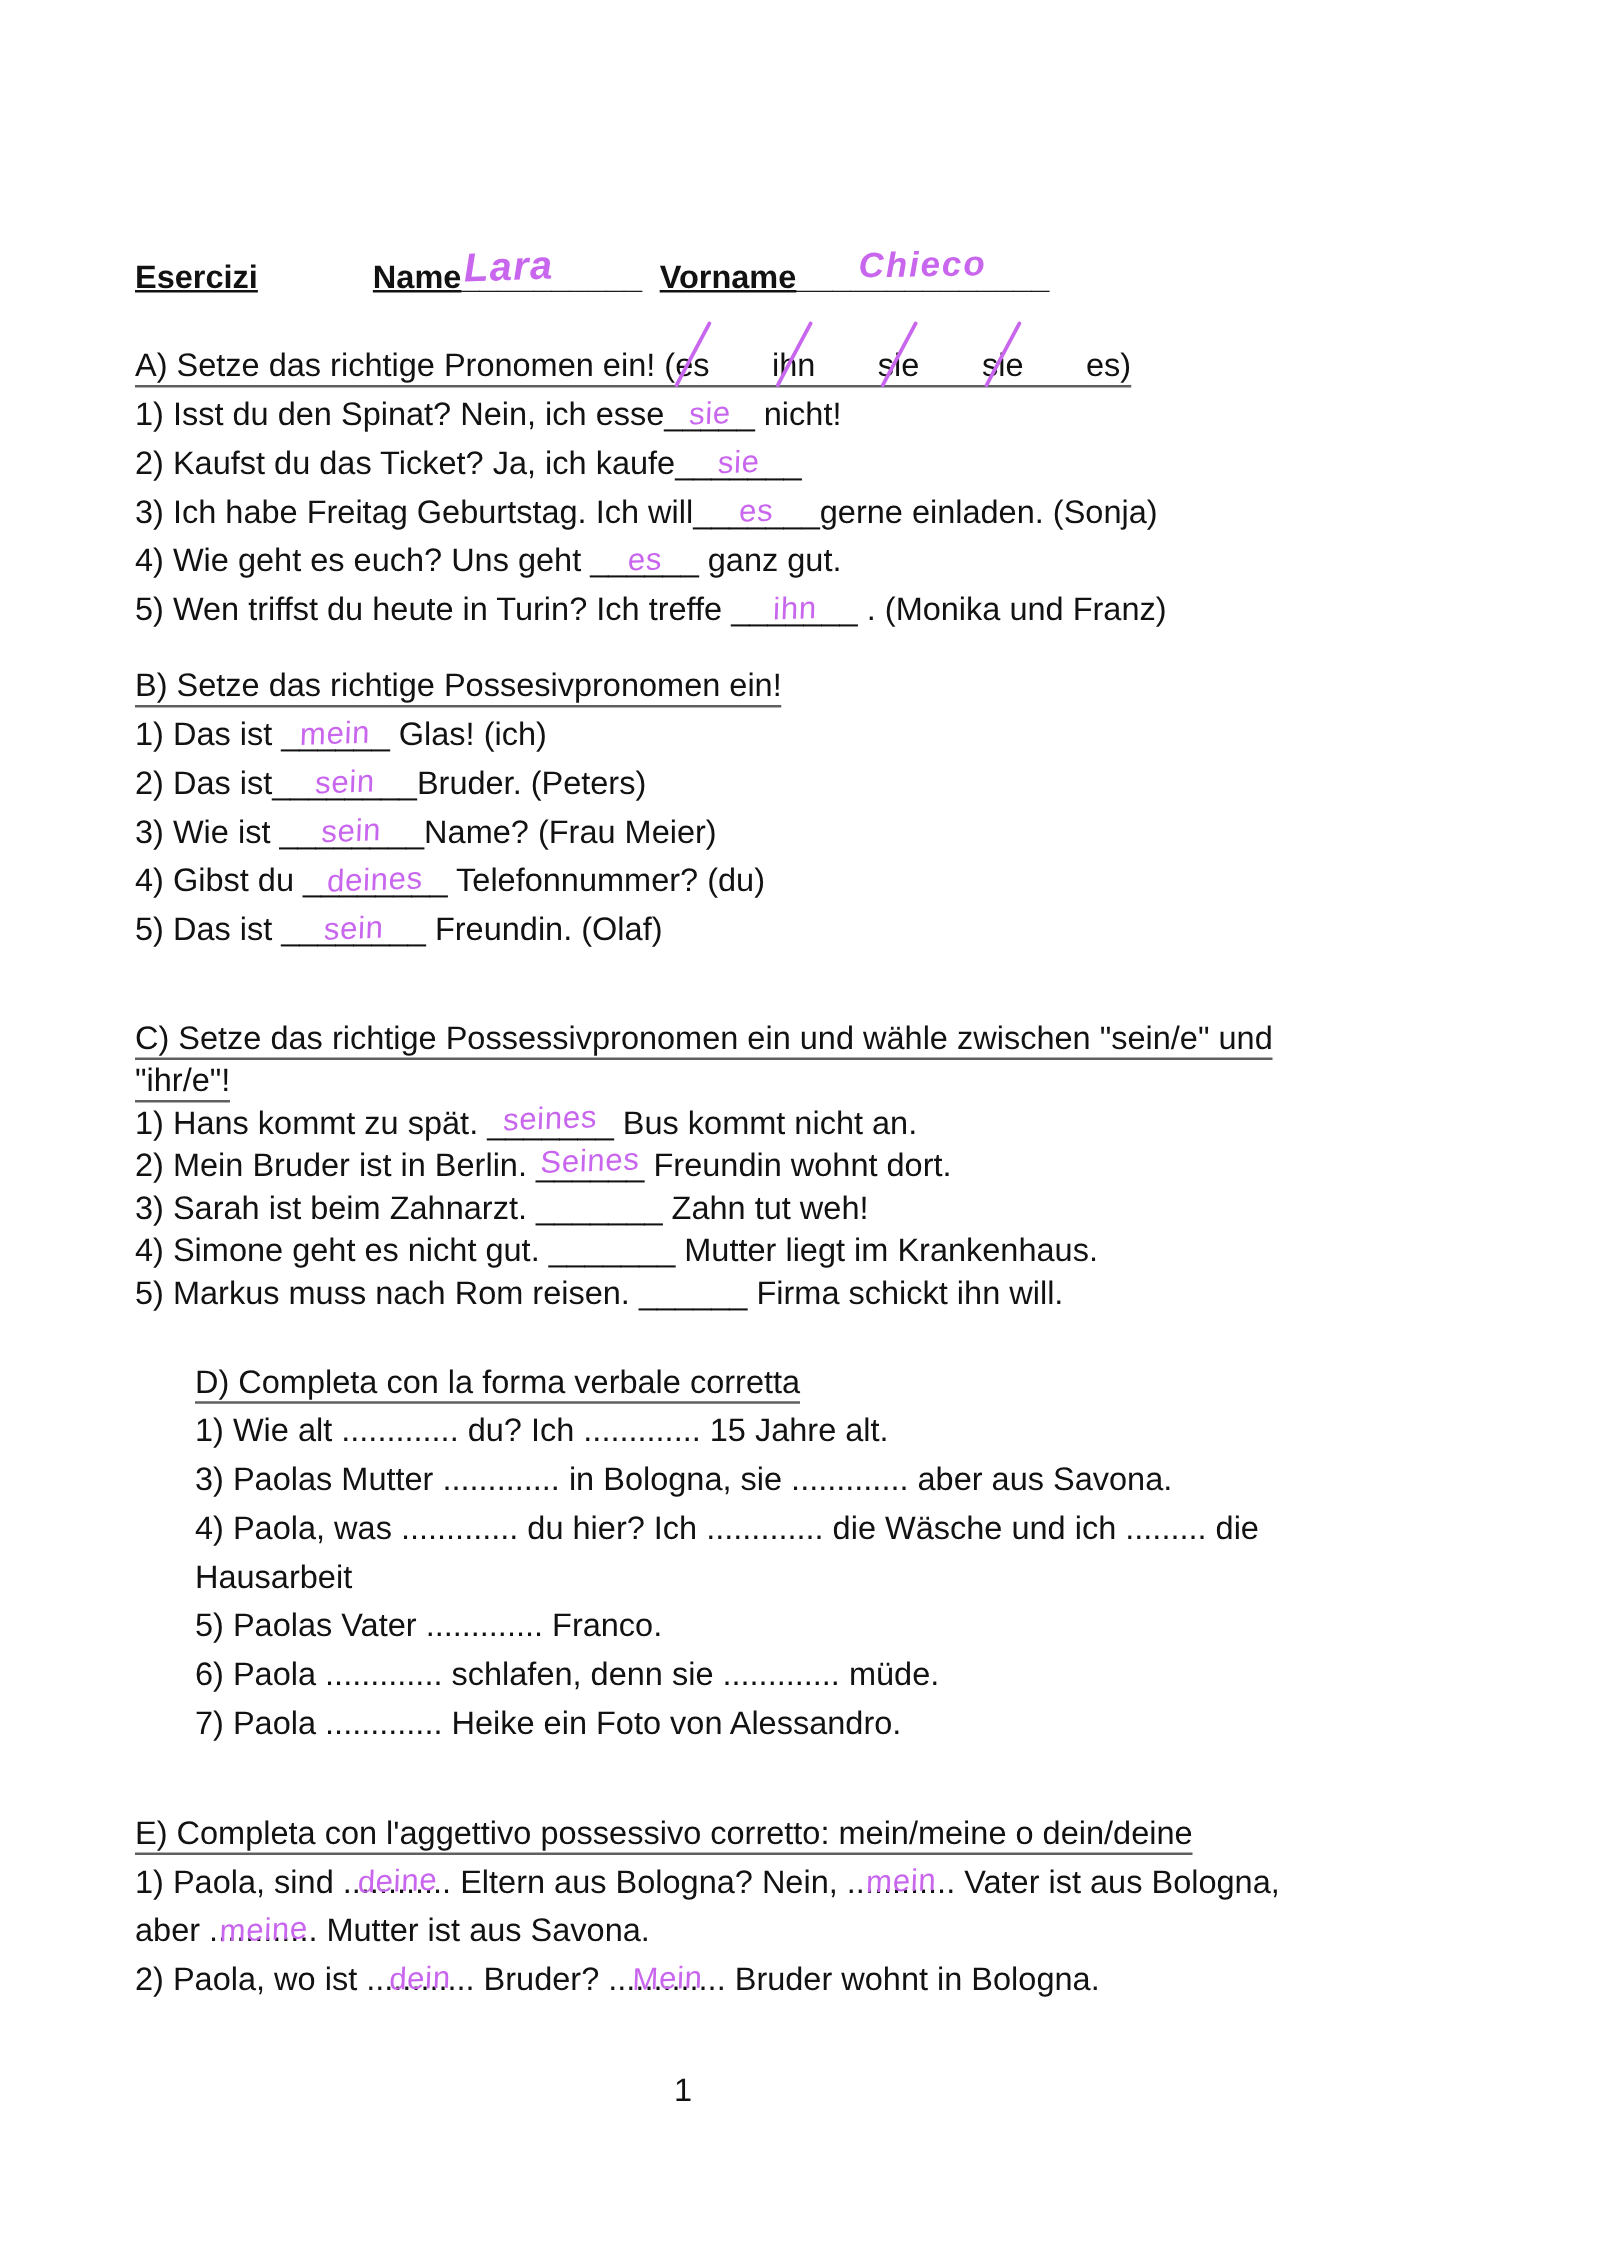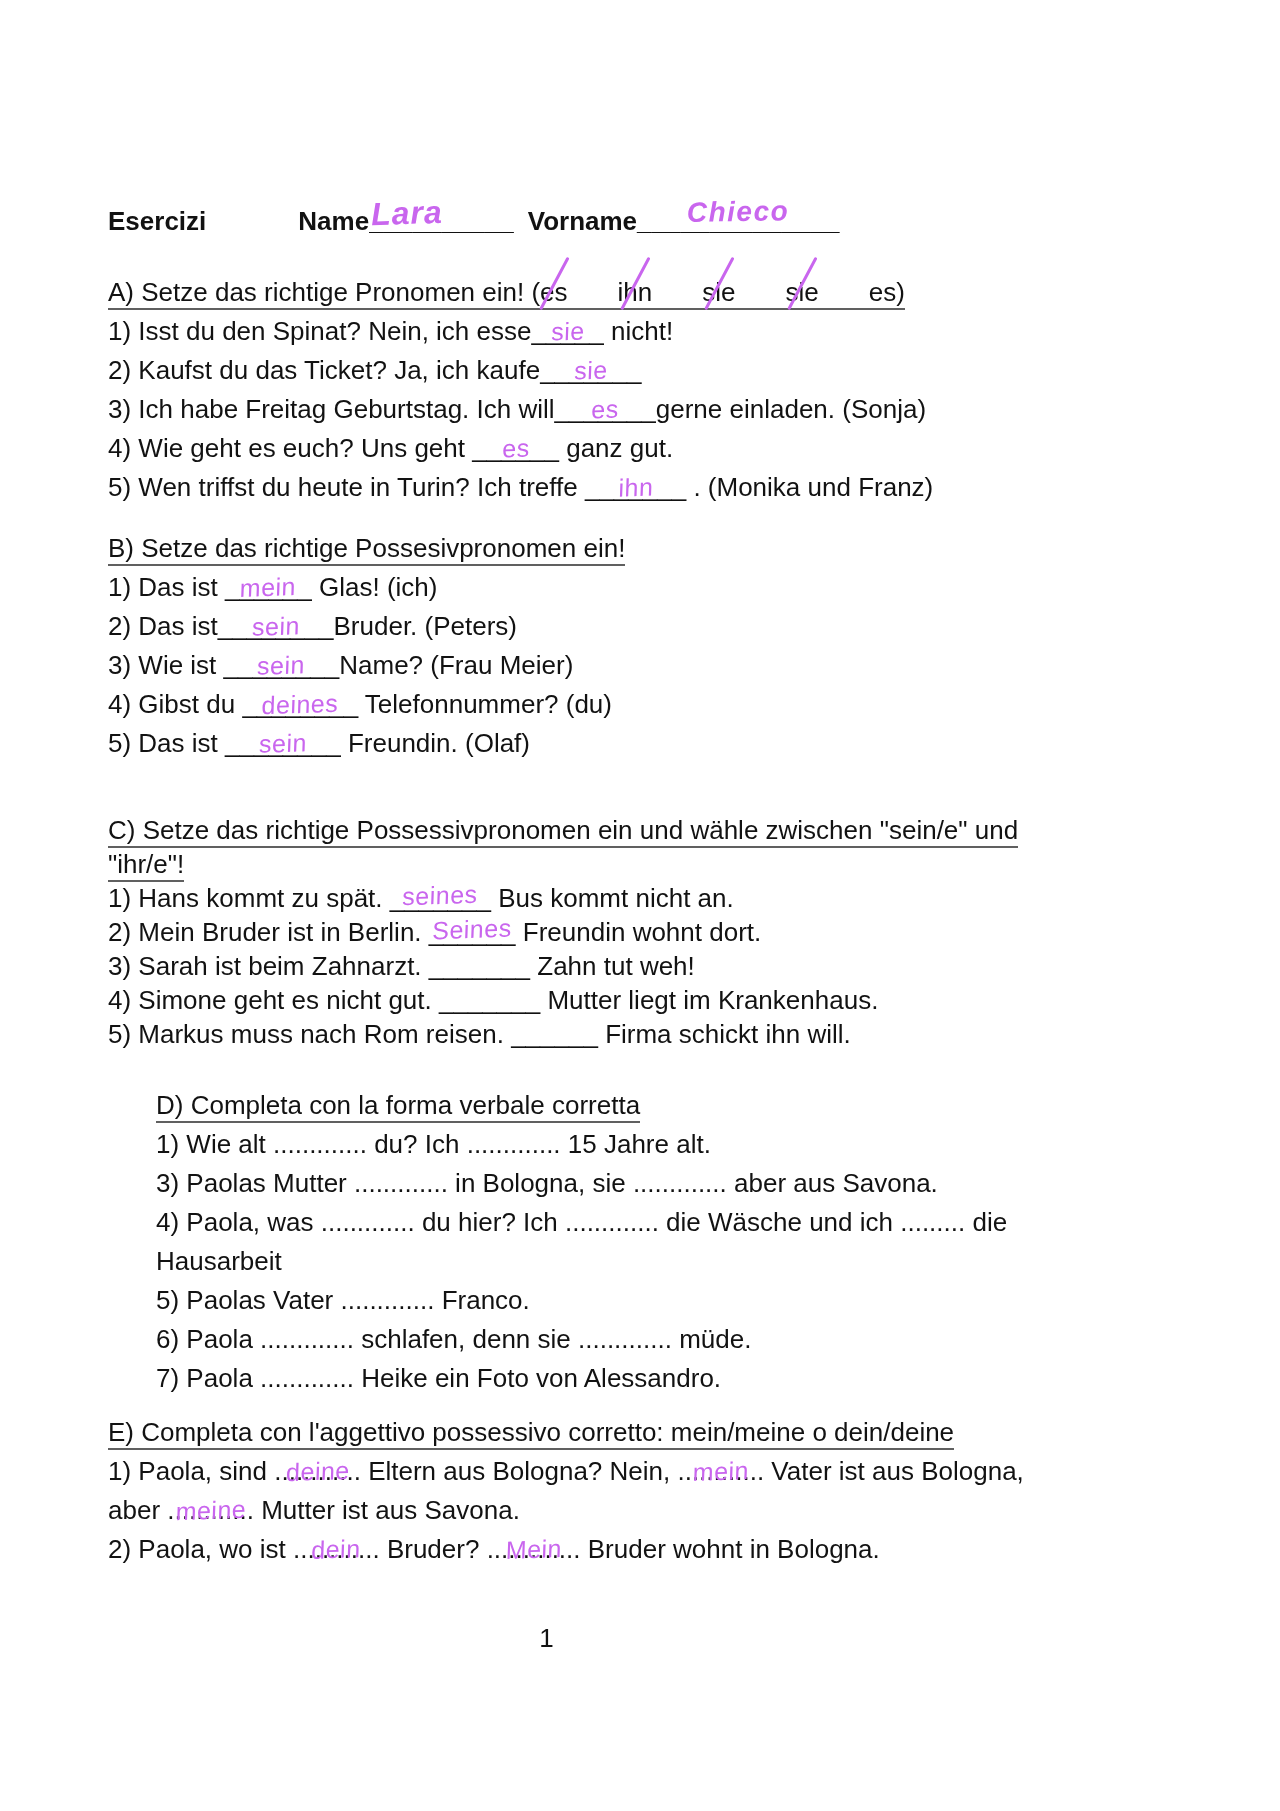--- a/index.html
+++ b/index.html
@@ -5,21 +5,21 @@
   html,body { margin:0; padding:0; background:#ffffff; }
   .page {
     position:relative; width:1280px; height:1811px; overflow:hidden;
     background:#ffffff; color:#121212;
     font-family:"Liberation Sans", sans-serif;
     font-size:26px;
   }
   .content { padding:202px 40px 0 108px; }
   .line { line-height:39px; white-space:nowrap; }
   .sec-c .line { line-height:34px; }
-  .hdr { font-weight:bold; }
+  .hdr { font-weight:bold;text-decoration:underline; }
   .u { border-bottom:2.5px solid #606060; padding-bottom:1px; }
   
   .blank { position:relative; display:inline-block; }
   .hand {
     color:var(--ink,#c966ee);
     font-size:25px; letter-spacing:0.5px; line-height:22px;
   }
   .blank > .hand {
     position:absolute; left:50%; bottom:9px; white-space:nowrap;
     transform:translateX(-50%) rotate(-2deg) skewX(-4deg);
@@ -45,21 +45,21 @@
   .strike-mark {
     position:absolute; left:46%; top:-48%; width:3px; height:150%;
     background:var(--ink,#c966ee); border-radius:2px;
     transform:rotate(28deg); display:block;
   }
   
   .sec-a { margin-top:32px; }
   .sec-b { margin-top:22px; }
   .sec-c { margin-top:50px; }
   .sec-d { margin-top:35px;margin-left:48px; }
-  .sec-e { margin-top:15px; }
+  .sec-e { margin-top:49px; }
   .footer { width:877px; text-align:center; margin-top:50px; line-height:39px; }
 </style>
 </head>
 <body>
 
 <div class="page">
   <div class="content">
 
     <div class="line">
       <span class="hdr">Esercizi</span><span class="hdr name-group"><span>Name</span><span class="sigblank"><span>__________</span><span class="sig-name">Lara</span></span></span><span class="hdr vorname-group"><span>Vorname</span><span class="sigblank"><span>______________</span><span class="sig-vorname">Chieco</span></span></span>

